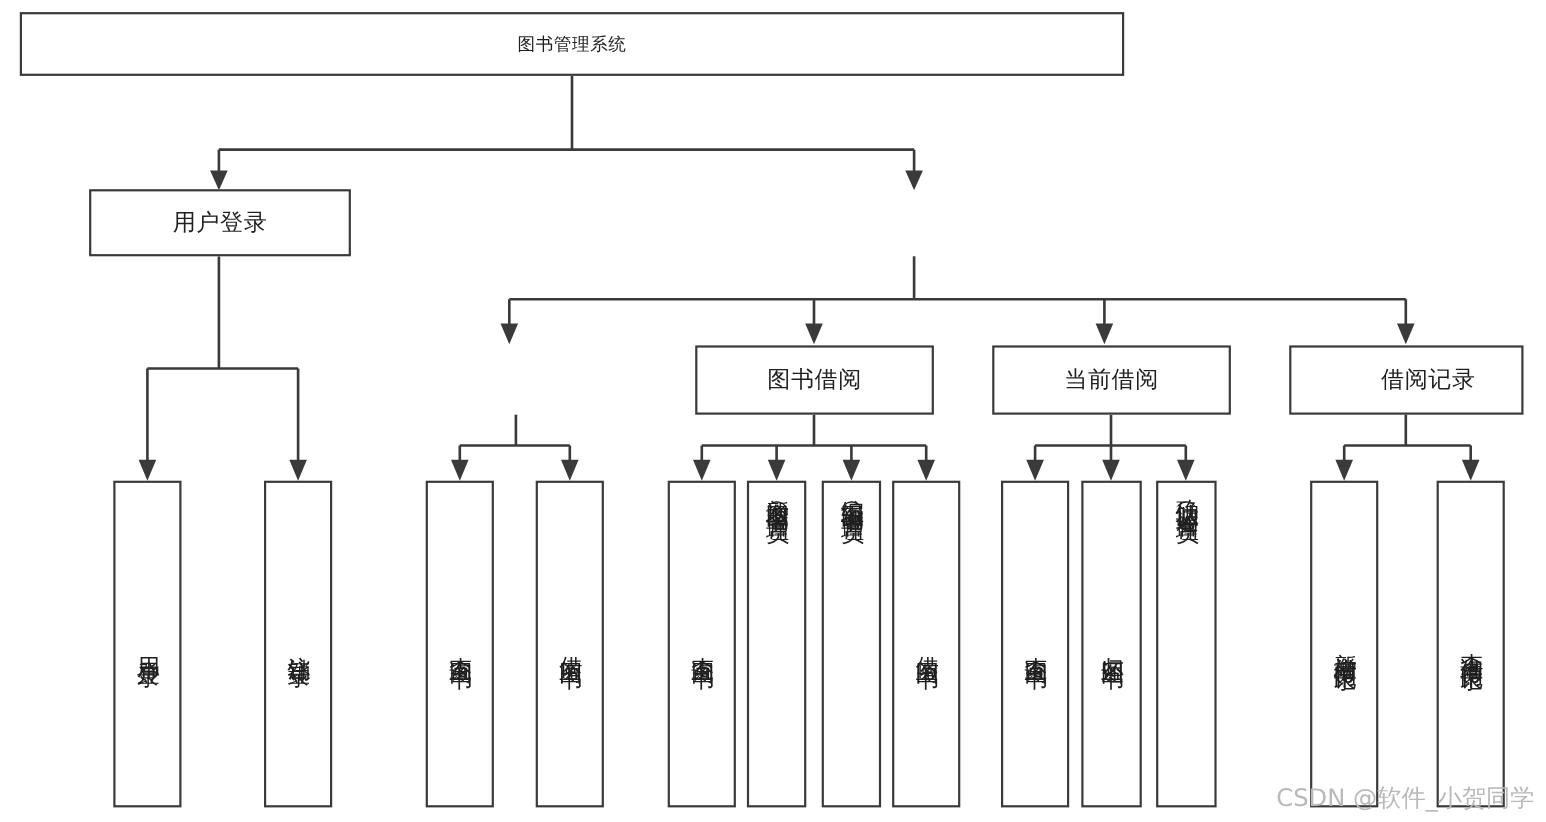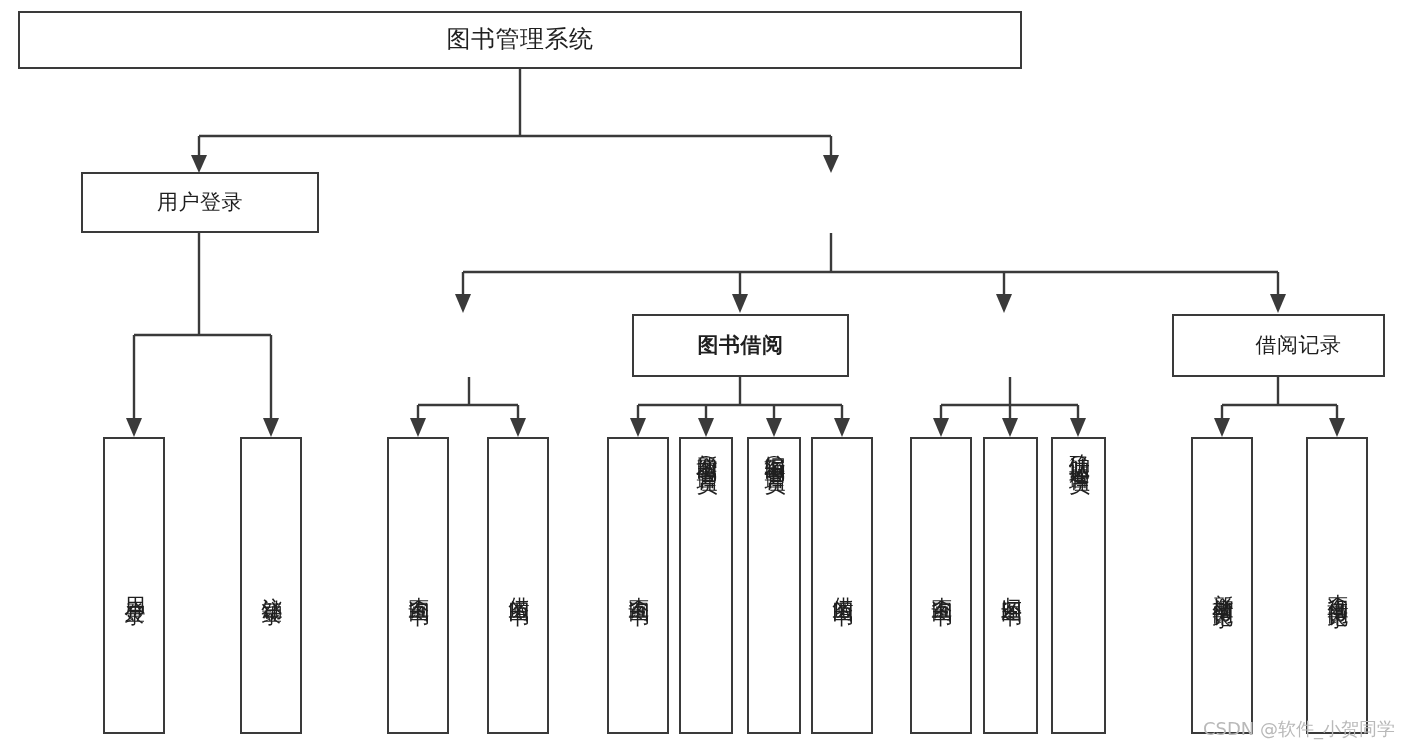--- a/index.html
+++ b/index.html
@@ -54,21 +54,21 @@
     color: #1f1f1f;
     line-height: 1.14;
     letter-spacing: 0.5px;
     white-space: nowrap;
   }
   
   .node.horiz .label {
     font-size: 21px;
     text-align: center;
   }
-  .node.root .label { font-size: 24px; }
+  .node.root .label { font-size: 16px; }
 
   
   .node.vert {
     align-items: center;
   }
   .node.vert .label {
     writing-mode: vertical-rl;
     text-orientation: upright;
     font-size: 21px;
     letter-spacing: 3px;
@@ -77,21 +77,21 @@
   }
   .node.vert.top .label {
     align-self: flex-start;
     margin-top: -2px;
   }
   
   #watermark {
     position: absolute;
     right: 10px;
     bottom: 6px;
-    font-size: 18px;
+    font-size: 22px;
     color: #b9b9b9;
     white-space: nowrap;
     z-index: 3;
   }
 </style>
 </head>
 <body>
 
 <div id="canvas">
 
@@ -161,22 +161,25 @@
   </svg>
 
   <div class="node horiz root" style="left:18px; top:11px; width:1004px; height:58px;">
     <span class="label">图书管理系统</span>
   </div>
 
   <div class="node horiz" style="left:81px; top:172px; width:238px; height:61px;">
     <span class="label">用户登录</span>
   </div>
 
-  <div class="node horiz" style="left:632px; top:314px; width:217px; height:63px;font-weight:bold;">
+  <div class="node horiz" style="left:632px; top:314px; width:217px; height:63px;">
     <span class="label">图书借阅</span>
+  </div>
+  <div class="node horiz" style="left:902px; top:314px; width:217px; height:63px;">
+    <span class="label">当前借阅</span>
   </div>
   <div class="node horiz" style="left:1172px; top:314px; width:213px; height:63px;padding-left:40px;">
     <span class="label">借阅记录</span>
   </div>
 
   <div class="node vert" style="left:103px; top:437px; width:62px; height:297px;">
     <span class="label">用户登录</span>
   </div>
   <div class="node vert" style="left:240px; top:437px; width:62px; height:297px;">
     <span class="label">注销登录</span>

